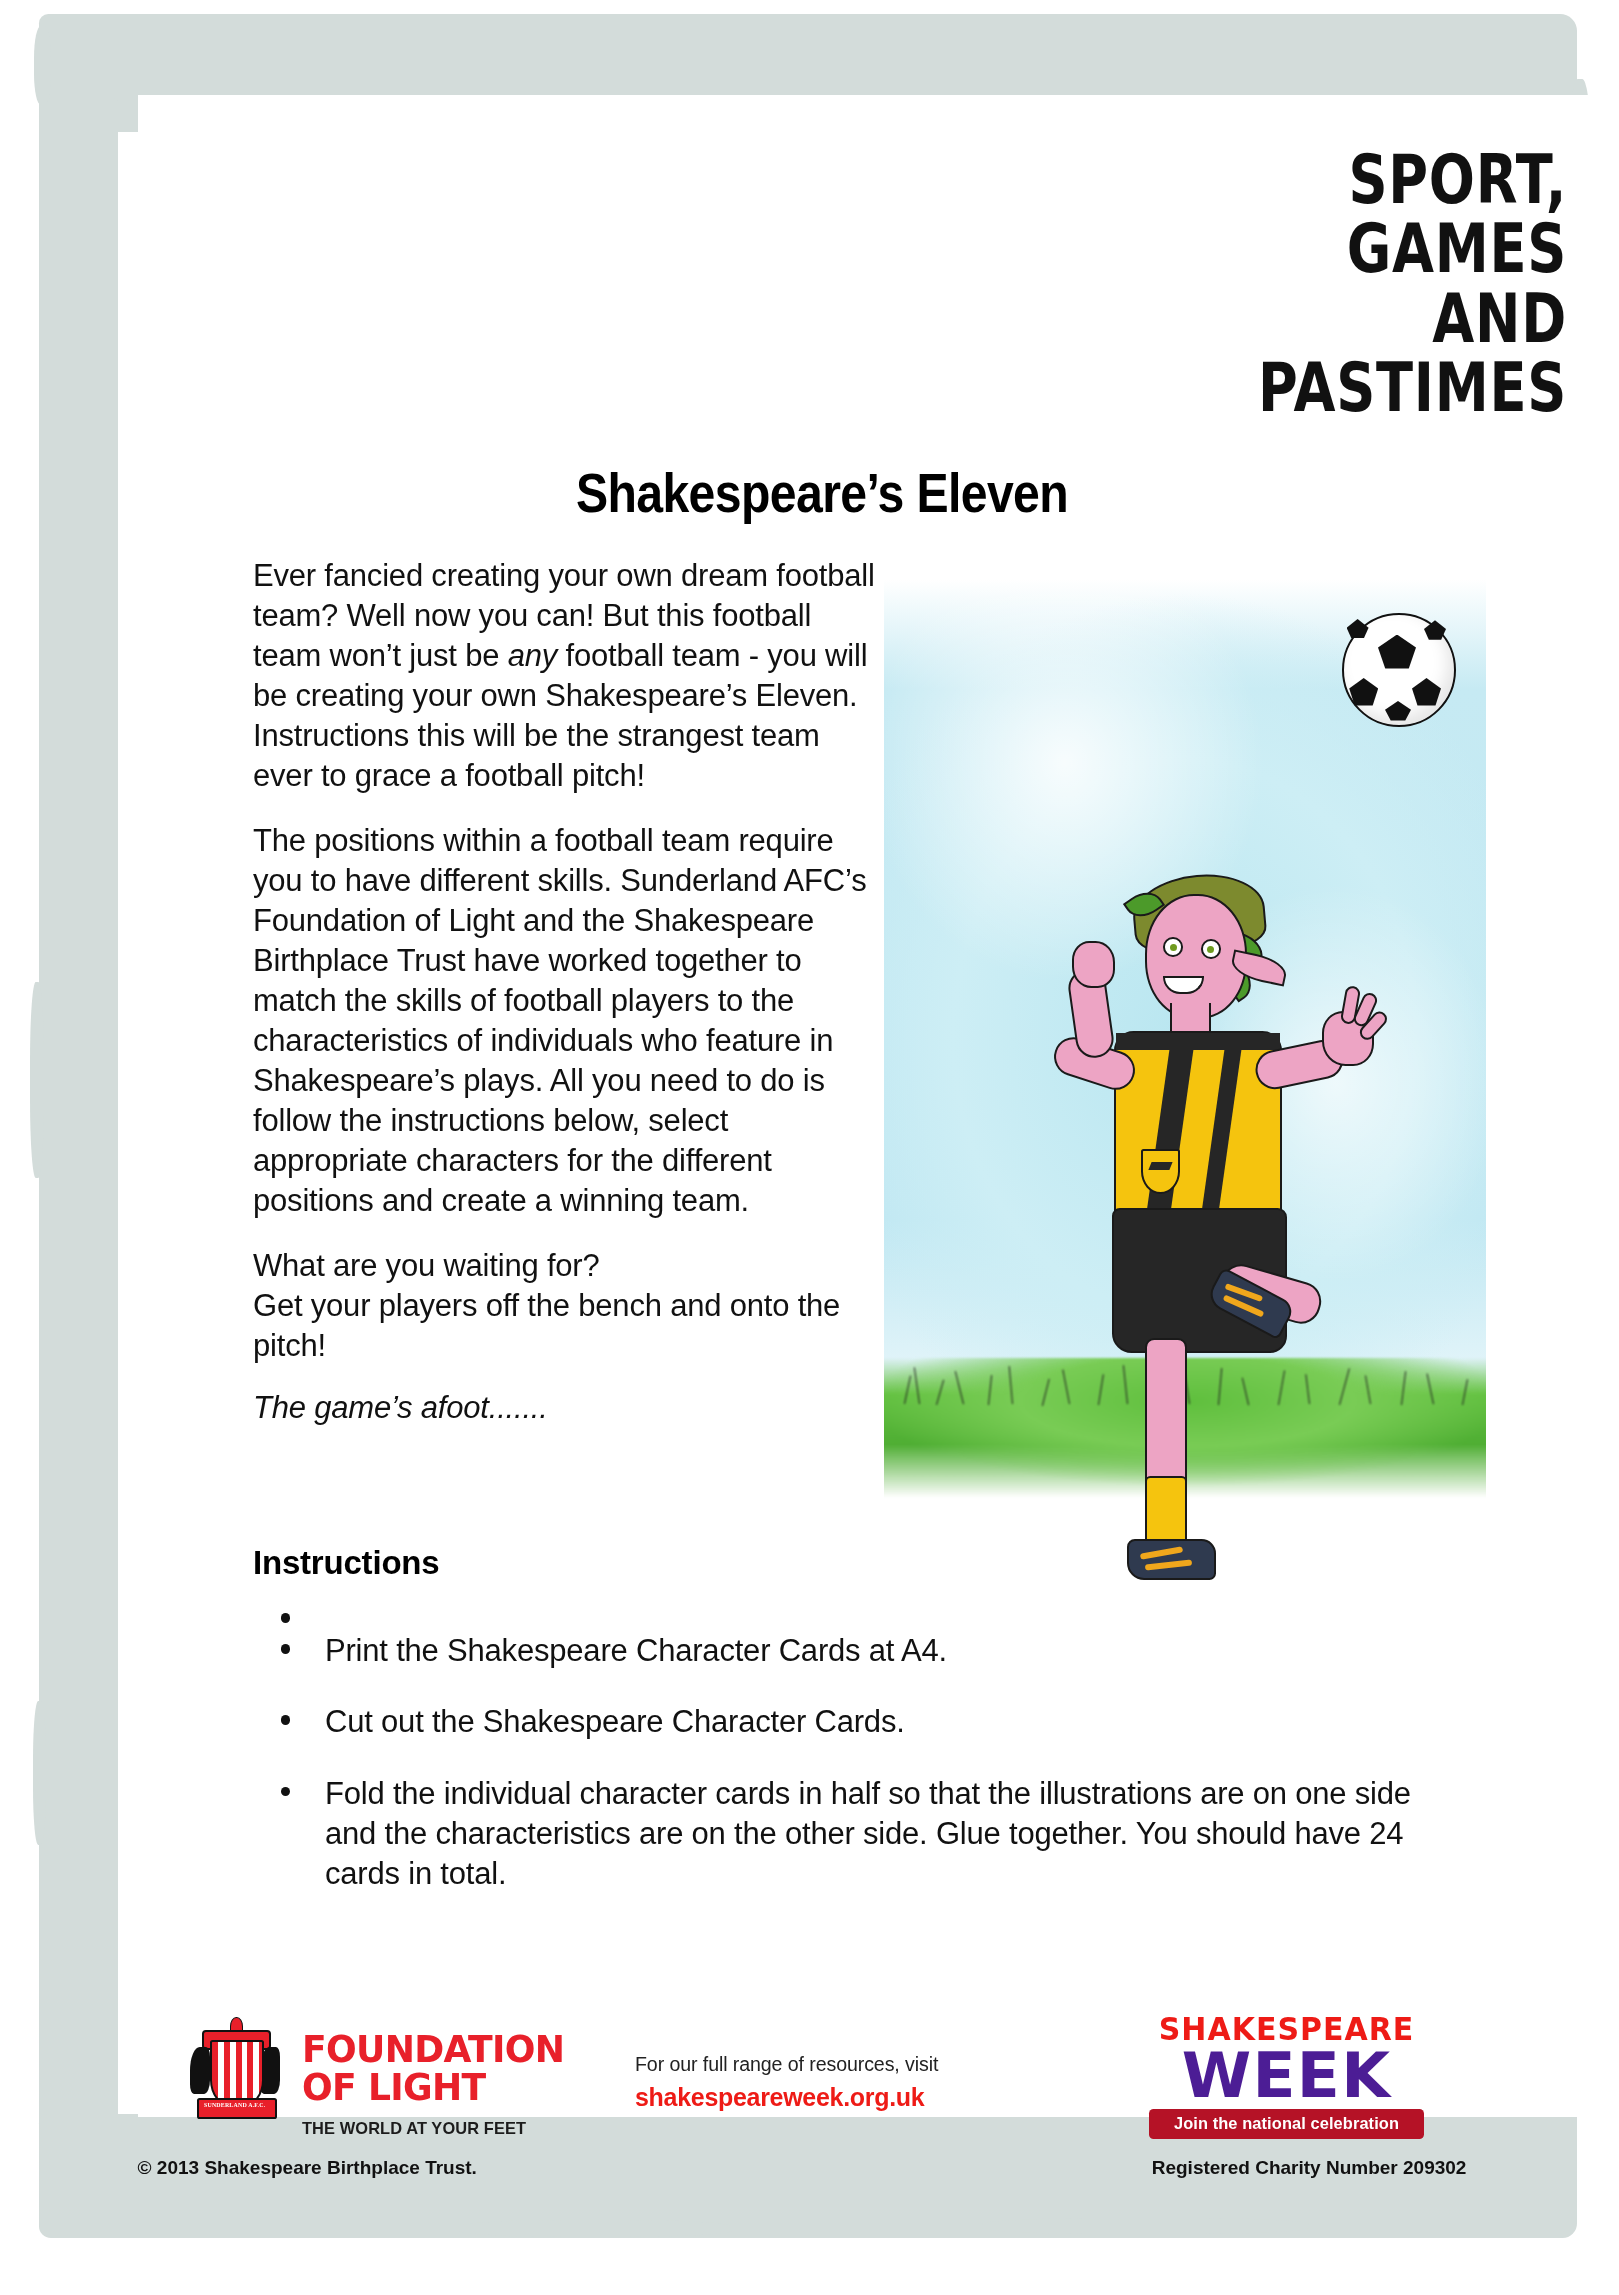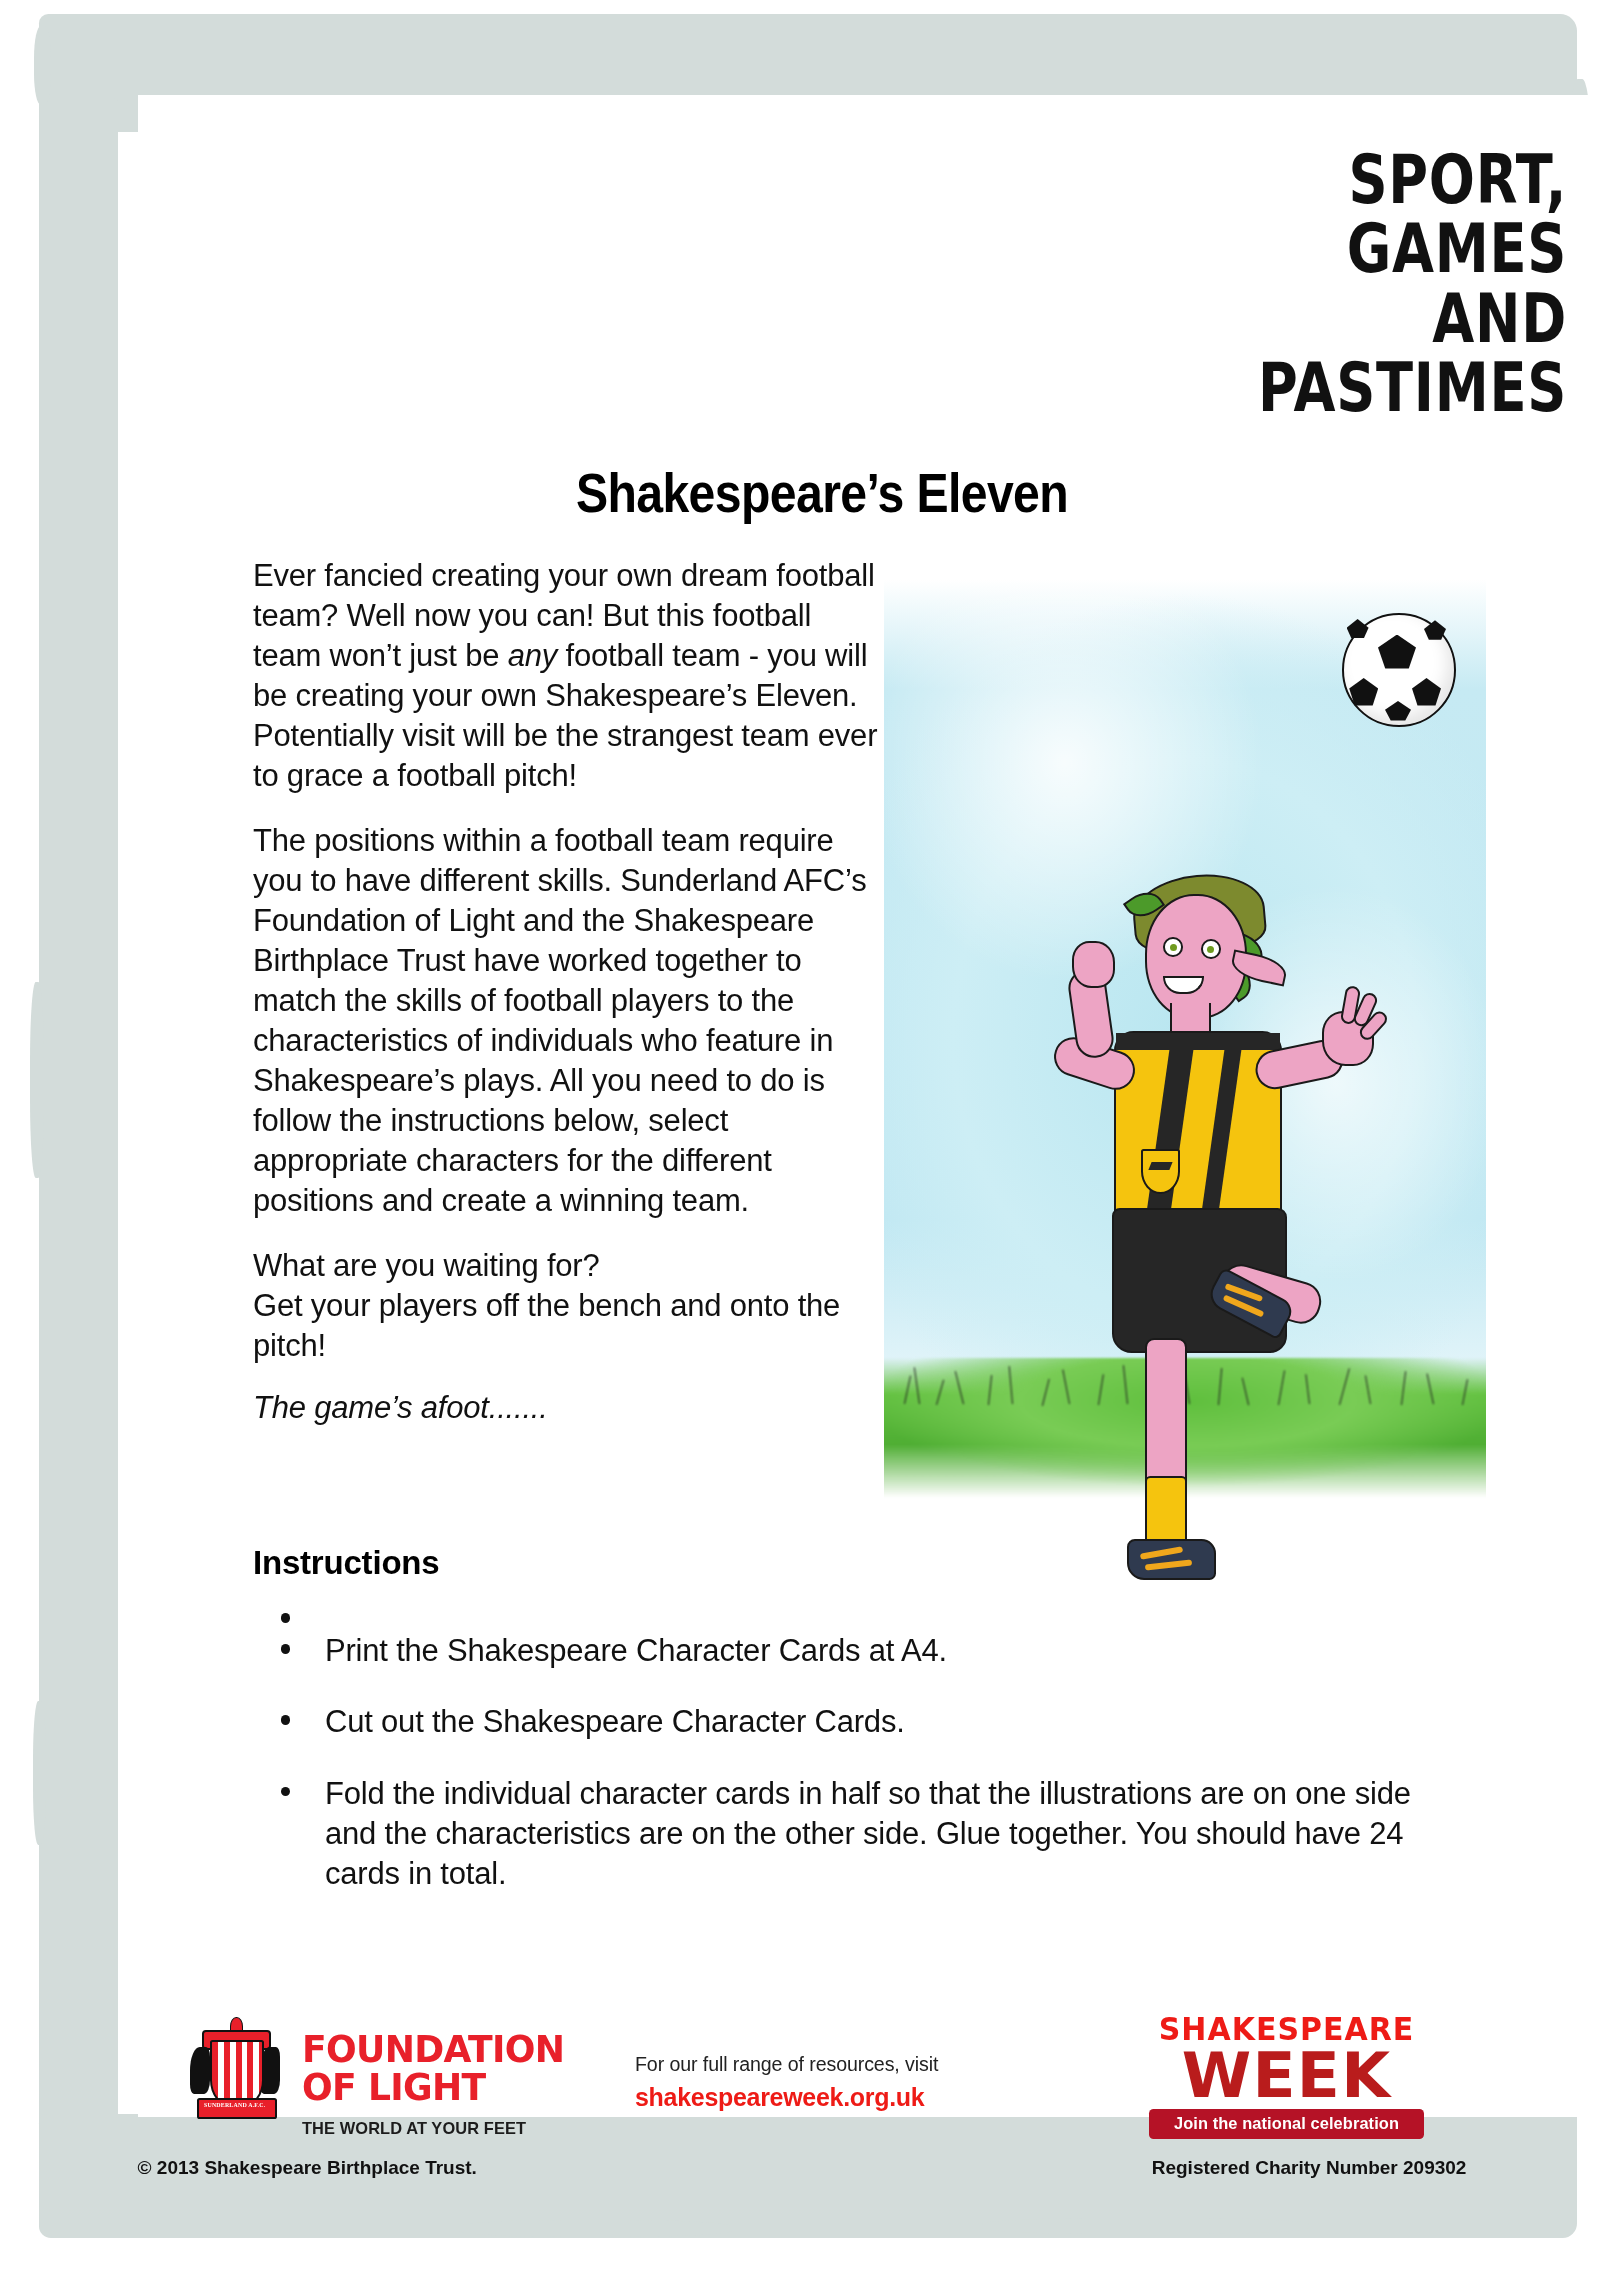--- a/index.html
+++ b/index.html
@@ -214,21 +214,21 @@
   #fol-tag{margin-top:13px;font-size:16.4px;font-weight:bold;color:#1c1c1c;letter-spacing:0.1px;}
 
   #centre-footer{position:absolute;left:497px;top:73px;width:393px;text-align:left;}
   #cf-line1{font-size:19.6px;color:#222;letter-spacing:-0.1px;}
   #cf-line2{margin-top:6.5px;font-size:25px;font-weight:bold;color:#ee1b16;letter-spacing:-0.3px;}
 
   #swlogo{position:absolute;left:1011px;top:31px;width:275px;text-align:center;}
   #sw-l1{font-family:"DejaVu Sans", sans-serif;font-weight:bold;font-size:30px;
     color:#ee1b16;letter-spacing:1px;transform:scaleY(1.05);}
   #sw-l2{font-family:"DejaVu Sans", sans-serif;font-weight:bold;font-size:63px;
-    color:#b91c1c;letter-spacing:1.3px;line-height:.92;margin-top:1.3px;text-align:center;}
+    color:#4c1d95;letter-spacing:1.3px;line-height:.92;margin-top:1.3px;text-align:center;}
   #sw-band{margin-top:3.9px;background:#b51226;border-radius:4.6px;padding:4.6px 6.5px 5.9px;}
   #sw-l3{font-size:16.4px;font-weight:bold;color:#ffffff;letter-spacing:0.1px;}
 
   
   #legal{
     position:absolute;left:118px;top:2157px;width:1368px;height:39px;
     font-size:19px;font-weight:bold;color:#111;
   }
   #legal-left{position:absolute;left:19.6px;top:0;}
   #legal-right{position:absolute;right:19.6px;top:0;}
@@ -260,21 +260,21 @@
     <div id="header-title">
       <span>SPORT, GAMES</span>
       <span class="l2">AND PASTIMES</span>
     </div>
   </div>
 
   <h1 id="doc-title">Shakespeare’s Eleven</h1>
 
   <div id="body-col">
     <p>
-      <span>Ever fancied creating your own dream football team? Well now you can! But this football team won’t just be </span><em class="ital">any</em><span> football team - you will be creating your own Shakespeare’s Eleven. Potentially visit will be the strangest team ever to grace a football pitch!</span>
+      <span>Ever fancied creating your own dream football team? Well now you can! But this football team won’t just be </span><em class="ital">any</em><span> football team - you will be creating your own Shakespeare’s Eleven. Instructions this will be the strangest team ever to grace a football pitch!</span>
     </p>
     <p>The positions within a football team require you to have different skills. Sunderland AFC’s Foundation of Light and the Shakespeare Birthplace Trust have worked together to match the skills of football players to the characteristics of individuals who feature in Shakespeare’s plays. All you need to do is follow the instructions below, select appropriate characters for the different positions and create a winning team.</p>
     <p class="tight" style="white-space:pre-line">What are you waiting for?
 Get your players off the bench and onto the pitch!</p>
     <p id="afoot">The game’s afoot.......</p>
   </div>
 
   <div id="instructions-head">Instructions</div>
   <div id="bullets">
     <div class="bullet">

